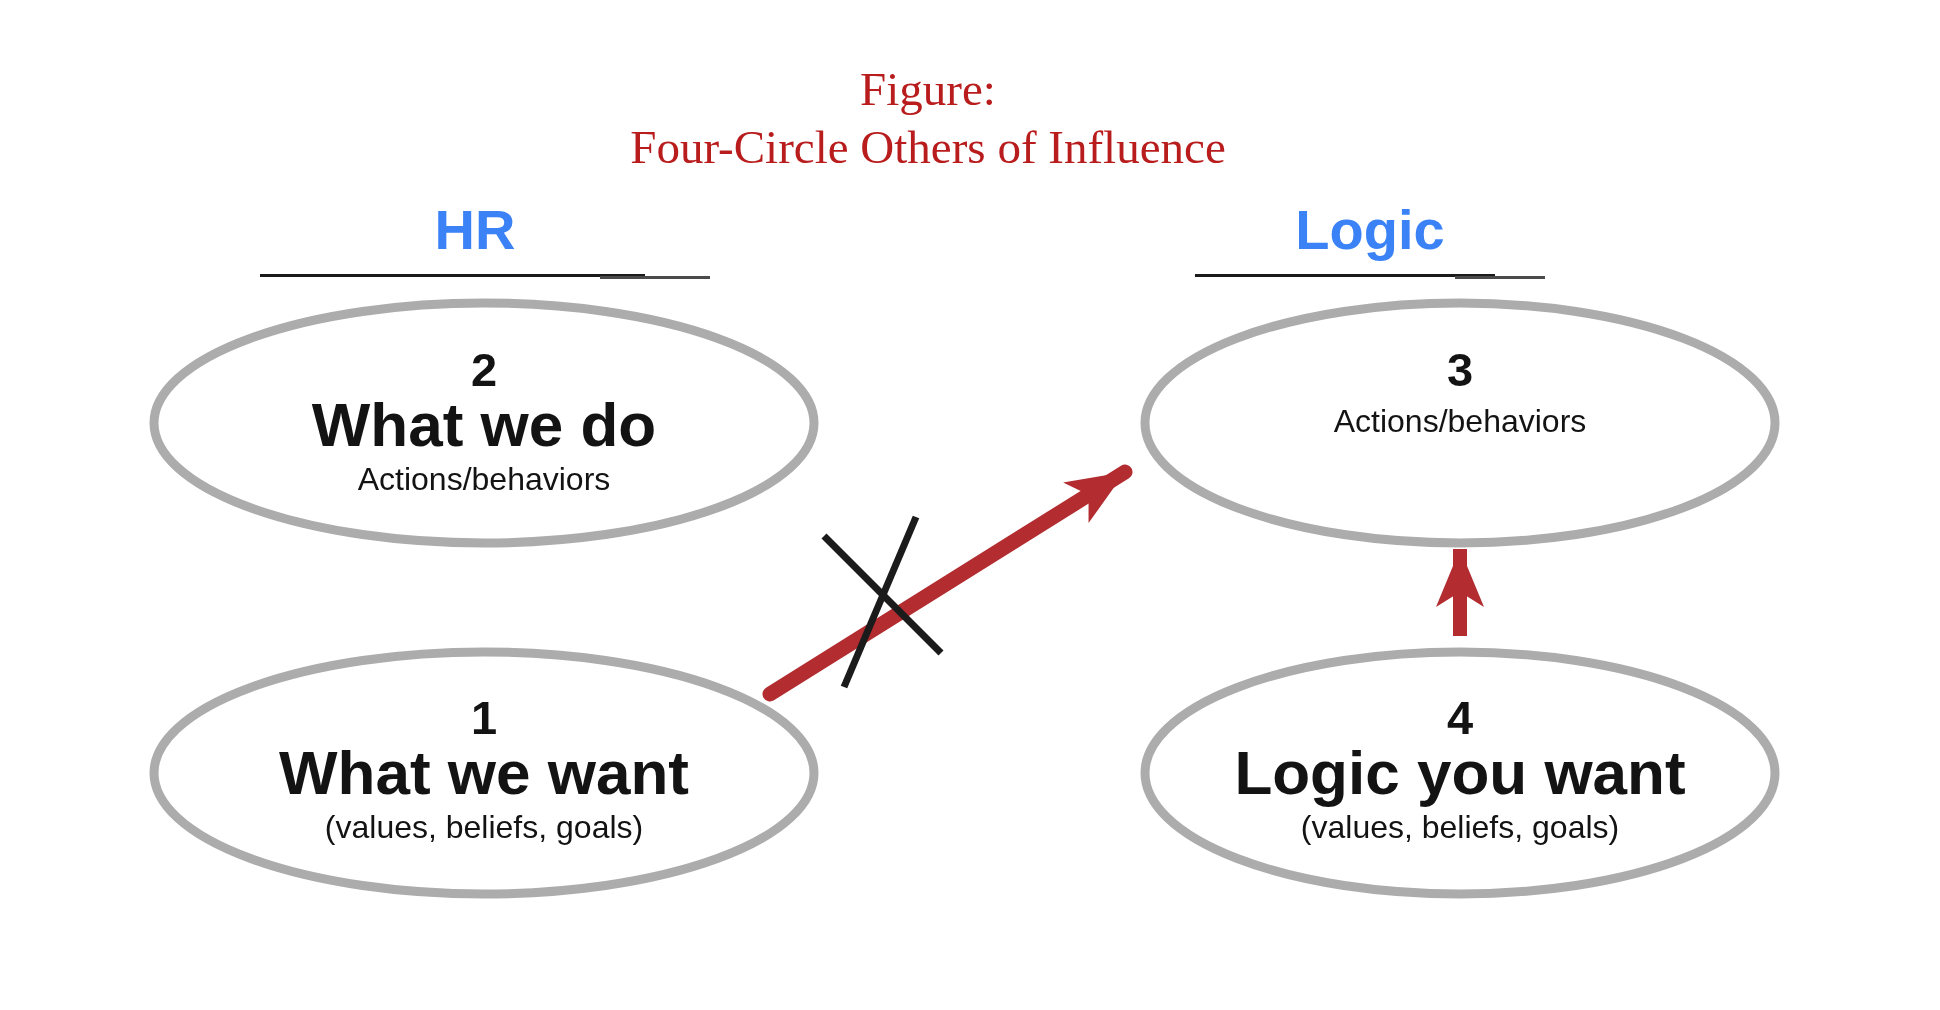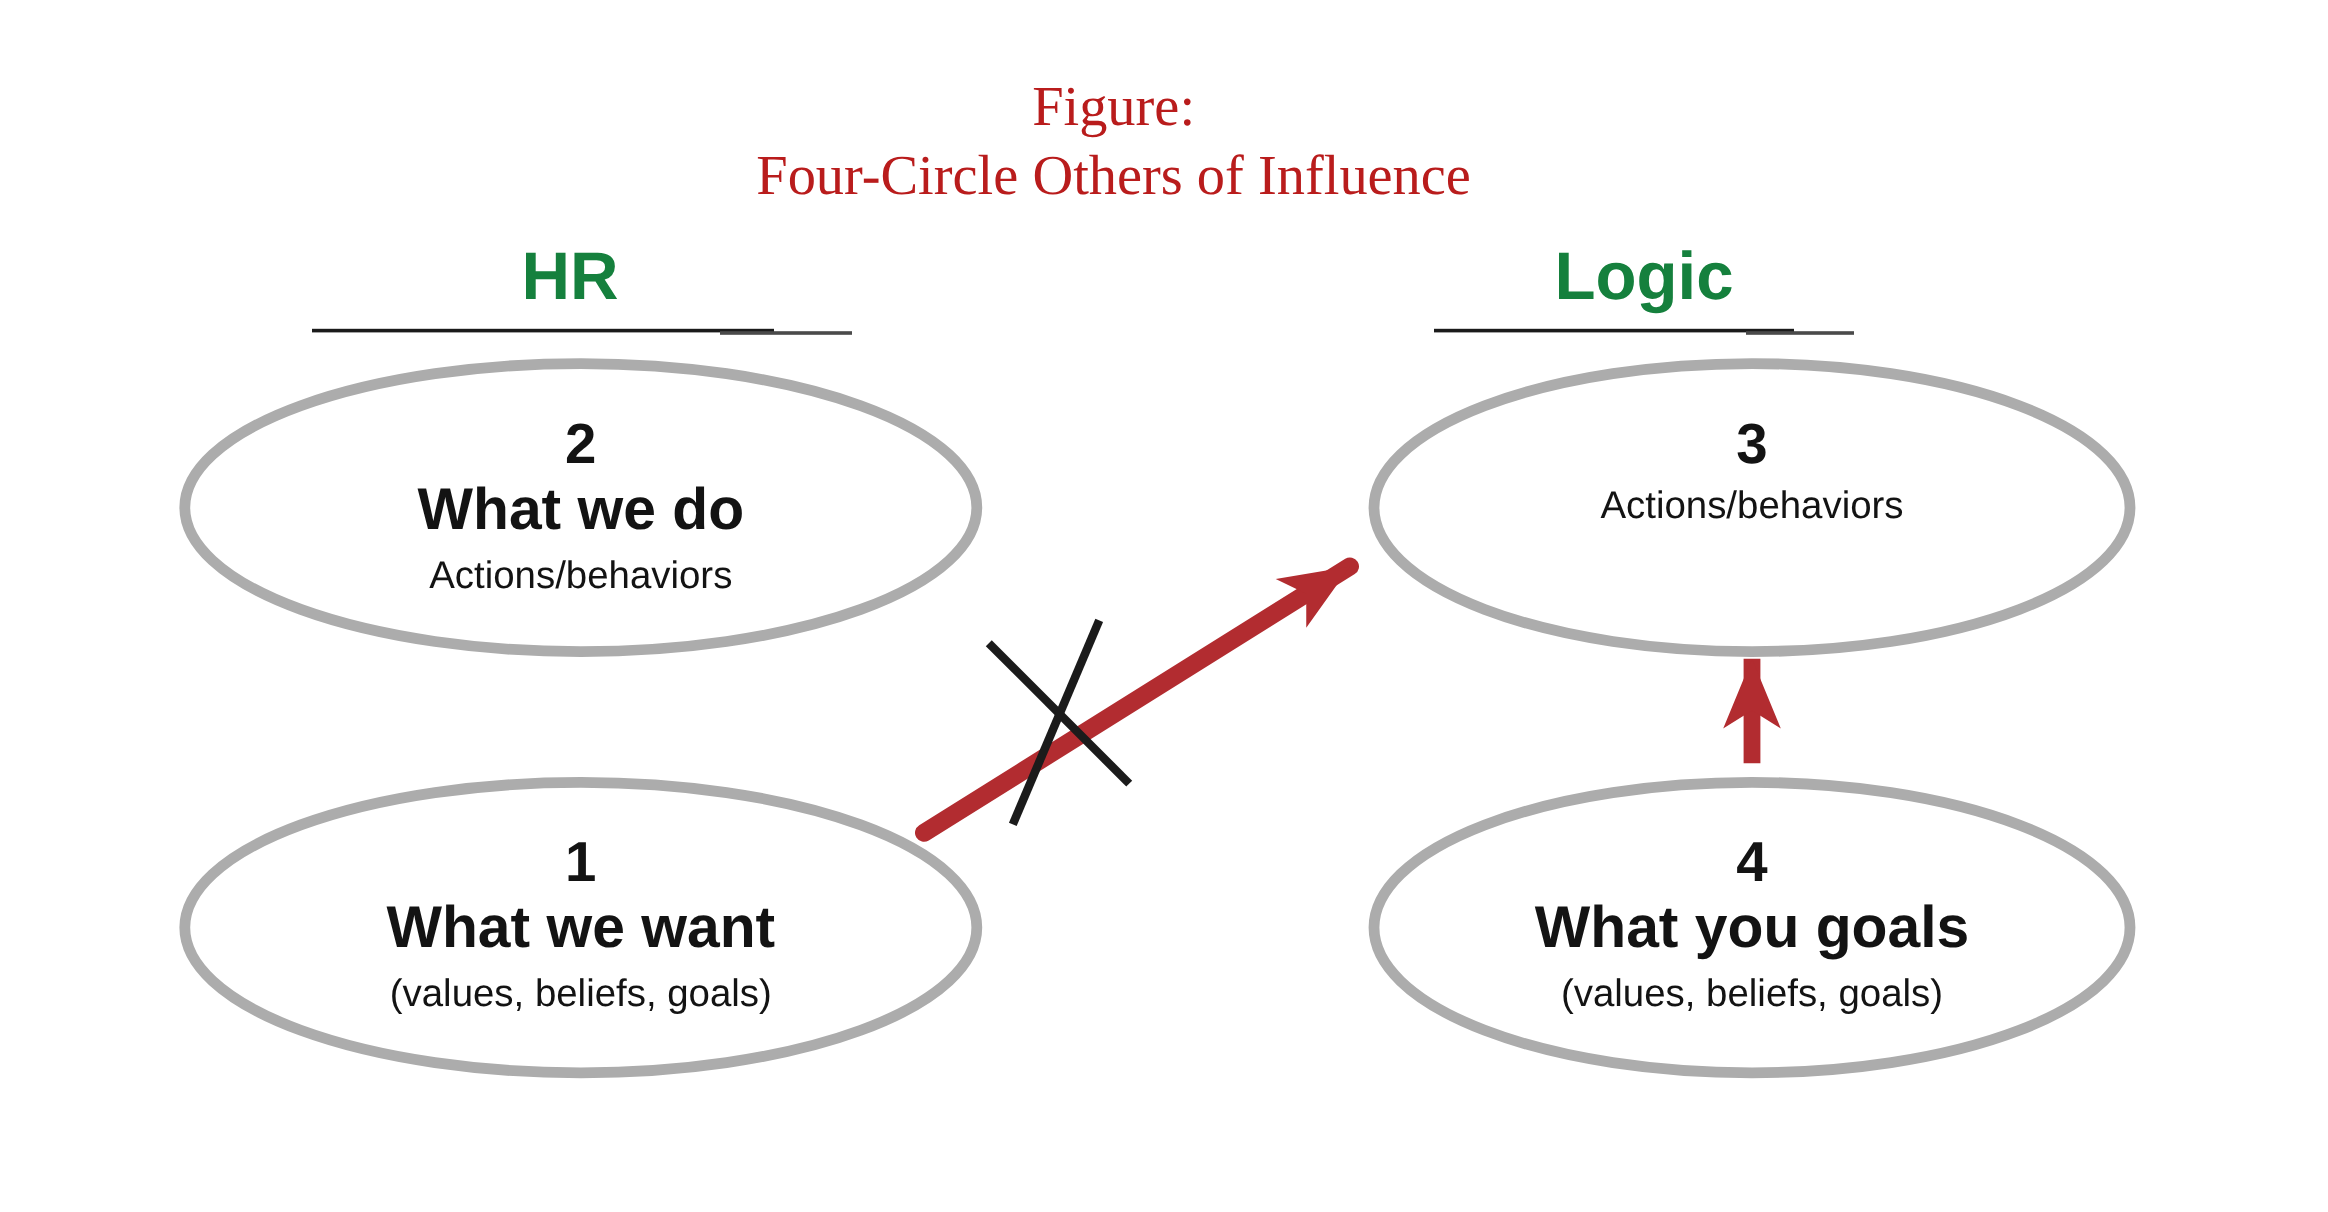--- a/index.html
+++ b/index.html
@@ -28,21 +28,21 @@
     color: #b91c1c;
   }
   .col-header {
     position: absolute;
     top: 200px;
     width: 600px;
     text-align: center;
     font-weight: bold;
     font-size: 56px;
     line-height: 60px;
-    color: #15803d;
+    color: #3b82f6;
     letter-spacing: 0px;
   }
   .col-header.hr      { left: 175px; }
   .col-header.others  { left: 1070px; }
   .underline {
     position: absolute;
     height: 3px;
     background: #1b1b1b;
   }
   .u-hr-1 { left: 260px;  top: 274px; width: 385px; }
@@ -62,21 +62,21 @@
     align-items: center;
     text-align: center;
     color: #131313;
   }
   .circle-text .num {
     font-size: 47px;
     font-weight: bold;
     line-height: 52px;
   }
   .circle-text .ttl {
-    font-size: 49px;
+    font-size: 62px;
     font-weight: bold;
     line-height: 58px;
   }
   .circle-text .cap {
     font-size: 32px;
     font-weight: normal;
     line-height: 50px;
   }
   .ct-top    { top: 344px; }
   .ct-bottom { top: 692px; }
@@ -133,17 +133,17 @@
   </div>
 
   <div class="circle-text ct-bottom ct-left">
     <div class="num">1</div>
     <div class="ttl">What we want</div>
     <div class="cap">(values, beliefs, goals)</div>
   </div>
 
   <div class="circle-text ct-bottom ct-right">
     <div class="num">4</div>
-    <div class="ttl">What you goals</div>
+    <div class="ttl">Logic you want</div>
     <div class="cap">(values, beliefs, goals)</div>
   </div>
 
 </div>
 
 </body></html>

